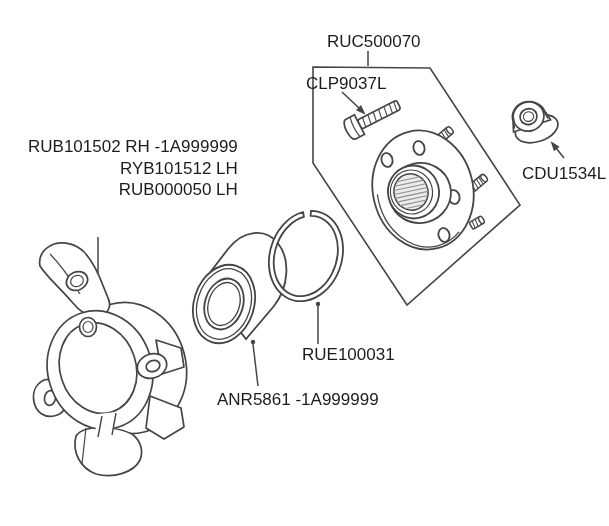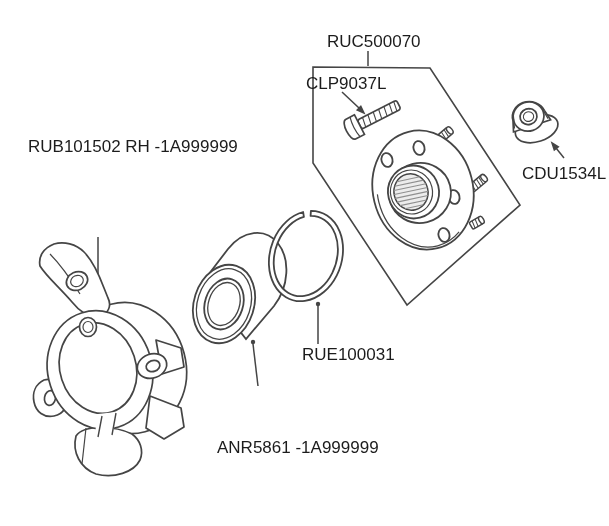--- a/index.html
+++ b/index.html
@@ -9,21 +9,21 @@
     background:var(--background,#ffffff);
     color:var(--line,#454545);
   }
   .stage svg{position:absolute;left:0;top:0;}
   .lbl{
     position:absolute;font-size:17px;line-height:1;white-space:nowrap;
     color:var(--text,#1c1c1c);
   }
   .lbl-block{position:absolute;color:var(--text,#1c1c1c);text-align:right;}
   .lbl-block .line{font-size:17px;line-height:21.5px;white-space:nowrap;}
-  .lbl-block.tight .line{line-height:22px;margin-top:48px;}
+  .lbl-block.tight .line{line-height:22px;}
   .spline{fill:var(--spline-fill,#ececec);}
   .hatch{stroke:var(--hatch,#8f8f8f);}
 </style>
 </head>
 <body>
 
 <div class="stage">
 
   <svg width="609" height="526" viewBox="0 0 609 526">
 
@@ -151,19 +151,21 @@
   <div class="lbl" style="left:327px;top:33px">RUC500070</div>
 
   <div class="lbl" style="left:306px;top:75px">CLP9037L</div>
 
   <div class="lbl" style="left:522px;top:165px">CDU1534L</div>
 
   <div class="lbl" style="left:302px;top:346px">RUE100031</div>
 
   <div class="lbl-block" style="left:28px;top:136px">
     <div class="line">RUB101502 RH -1A999999</div>
+    <div class="line">RYB101512 LH</div>
+    <div class="line">RUB000050 LH</div>
   </div>
 
   <div class="lbl-block tight" style="left:217px;top:389px">
     <div class="line">ANR5861 -1A999999</div>
   </div>
 
 </div>
 
 </body></html>

